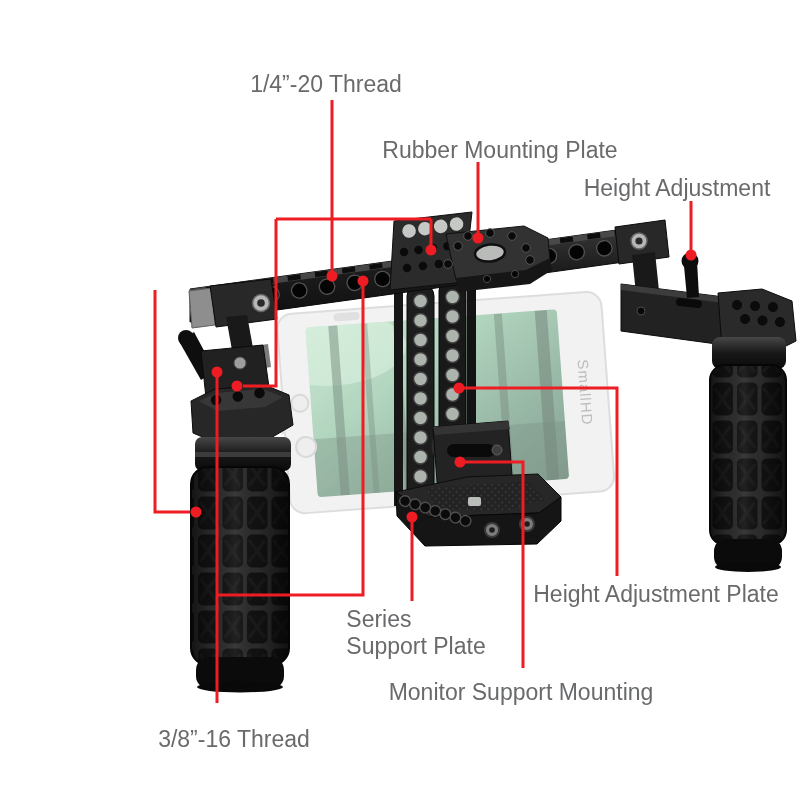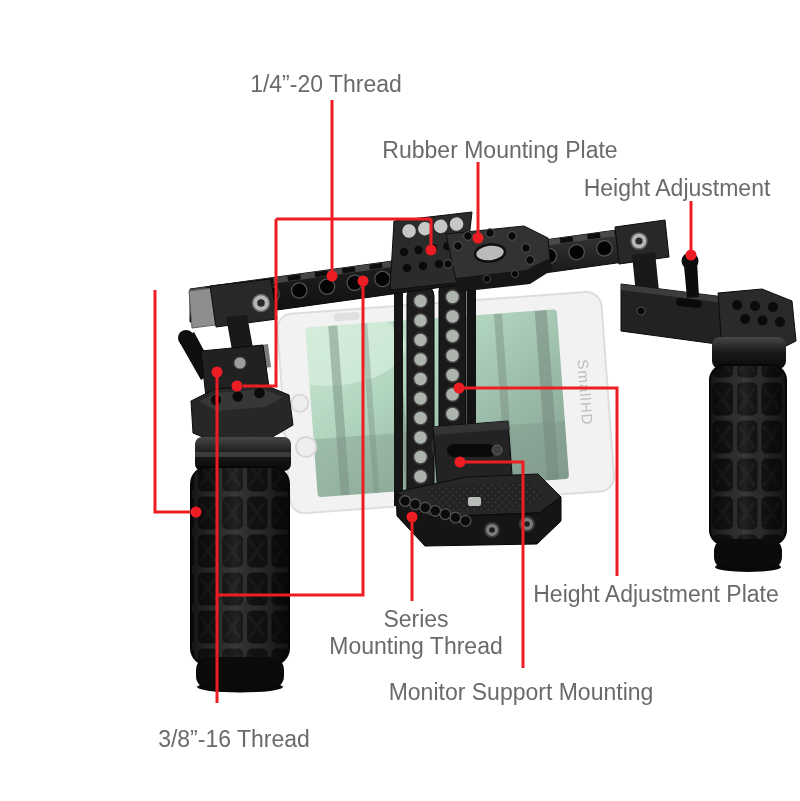--- a/index.html
+++ b/index.html
@@ -11,21 +11,21 @@
     font-family:"Liberation Sans", sans-serif;
   }
   .stage svg.rig{position:absolute;left:0;top:0;}
   .lbl{
     position:absolute;
     transform:translateX(-50%);
     font-size:23px;
     line-height:27px;
     color:#696a6c;
     white-space:nowrap;
-    text-align:center;
+    text-align:left;
   }
 </style>
 </head>
 <body>
 
 <div class="stage">
 
   <svg class="rig" width="800" height="801" viewBox="0 0 800 801">
     <defs>
       <linearGradient id="barGrad" x1="0" y1="0" x2="0" y2="1">
@@ -217,20 +217,20 @@
       <circle cx="460" cy="462" r="5.5"></circle>
     </g>
   </svg>
 
   <div class="lbl" style="left:326px;top:71px">1/4”-20 Thread</div>
   <div class="lbl" style="left:500px;top:137px">Rubber Mounting Plate</div>
   <div class="lbl" style="left:677px;top:175px">Height Adjustment</div>
   <div class="lbl" style="left:656px;top:581px">Height Adjustment Plate</div>
   <div class="lbl" style="left:416px;top:606px">
     <div>Series</div>
-    <div>Mounting Thread</div>
+    <div>Support Plate</div>
   </div>
   <div class="lbl" style="left:521px;top:679px">
     <div>Monitor Support Mounting</div>
   </div>
   <div class="lbl" style="left:234px;top:726px">3/8”-16 Thread</div>
 
 </div>
 
 </body></html>

